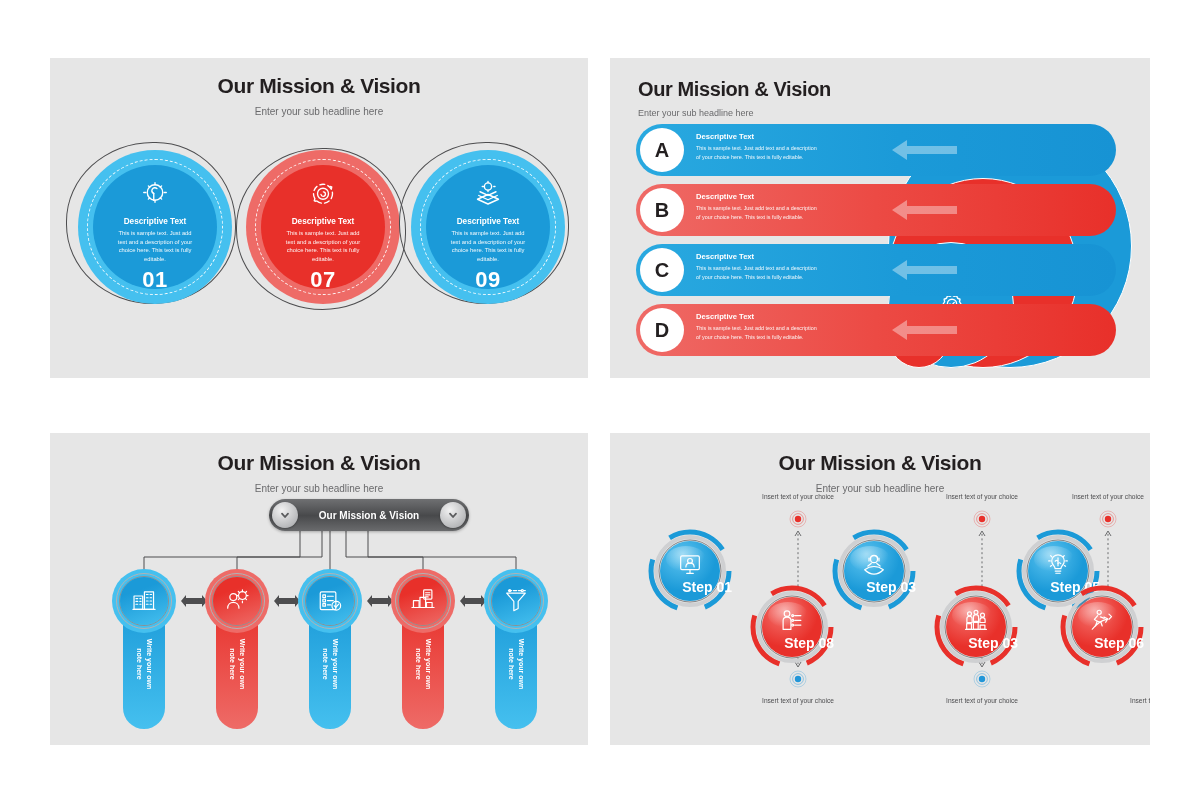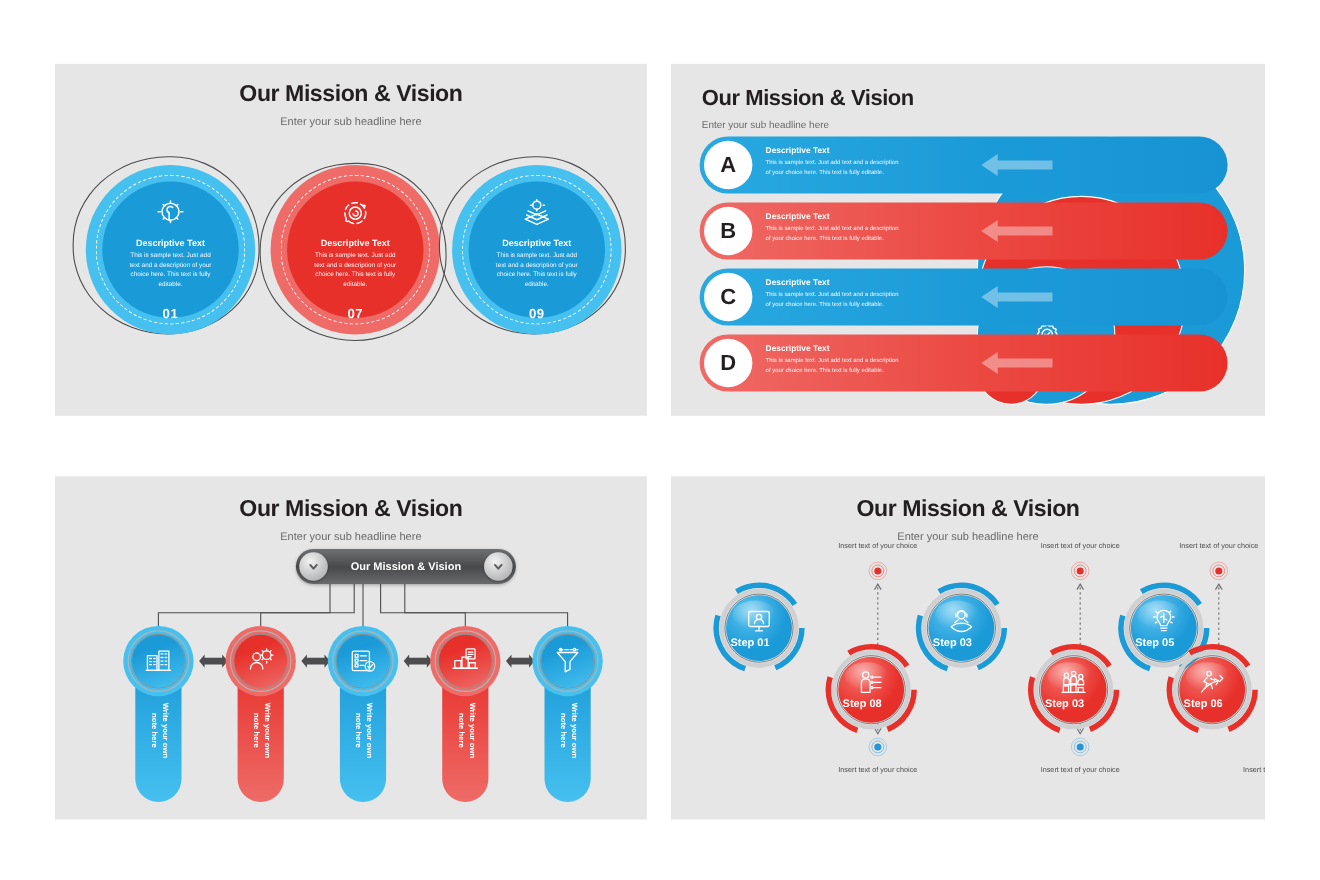--- a/index.html
+++ b/index.html
@@ -26,21 +26,21 @@
     border-radius:52% 48% 50% 52%/50% 52% 48% 50%;}
   .p1ring{position:absolute;width:154px;height:154px;border-radius:50%;}
   .p1dash{position:absolute;left:9px;top:9px;width:134px;height:134px;border-radius:50%;
     border:1.2px dashed #ffffff;opacity:.92;}
   .p1disc{position:absolute;left:15px;top:15px;width:124px;height:124px;border-radius:50%;
     display:flex;flex-direction:column;align-items:center;justify-content:flex-start;
     padding-top:15px;box-sizing:border-box;color:#fff;text-align:center;}
   .p1disc .ic{width:30px;height:30px;}
   .p1disc .h{font-size:8.2px;font-weight:bold;margin-top:7px;}
   .p1disc .b{font-size:5.8px;line-height:1.5;width:84px;margin-top:3px;opacity:.95;}
-  .p1disc .n{font-size:12px;font-weight:bold;margin-top:14px;letter-spacing:0.5px;}
+  .p1disc .n{font-size:22px;font-weight:bold;margin-top:3px;letter-spacing:0.5px;}
 
   
   #panel2 .ttl{position:absolute;left:28px;top:20px;font-size:20px;}
   #panel2 .sub{position:absolute;left:28px;top:50px;font-size:9px;}
   .p2rows{position:absolute;left:26px;top:66px;width:486px;height:240px;}
   .p2row{position:absolute;left:0;width:480px;height:52px;border-radius:26px;
     display:flex;align-items:center;}
   .p2row.blue{background:linear-gradient(90deg,#29a9e0 0%,#1b9ad8 55%,#1793d4 100%);}
   .p2row.red{background:linear-gradient(90deg,#ef6a66 0%,#ec4a44 50%,#e8302a 100%);}
   .p2badge{position:absolute;left:4px;top:4px;width:44px;height:44px;border-radius:50%;
@@ -80,22 +80,22 @@
     display:flex;align-items:center;justify-content:center;
     color:#fff;font-size:7px;font-weight:bold;line-height:1.5;text-align:center;}
   .p3dbl{position:absolute;width:28px;height:14px;}
 
   
   #panel4 .ttl{position:absolute;left:0;right:0;top:18px;text-align:center;font-size:21px;}
   #panel4 .sub{position:absolute;left:0;right:0;top:50px;text-align:center;font-size:10px;}
   .p4step{position:absolute;width:84px;height:84px;}
   .p4lbl{position:absolute;font-size:6.6px;color:#4d4d4f;text-align:center;width:130px;}
   .p4dot{position:absolute;width:18px;height:18px;}
-  .stepname{position:absolute;left:16px;right:0;top:50px;text-align:left;
-    color:#fff;font-size:10px;font-weight:bold;}
+  .stepname{position:absolute;left:16px;right:0;top:50px;text-align:right;
+    color:#fff;font-size:14px;font-weight:bold;}
   .gloss{position:absolute;left:14px;top:11px;width:48px;height:34px;border-radius:50%;
     background:radial-gradient(ellipse at 42% 30%,rgba(255,255,255,.45),rgba(255,255,255,0) 68%);}
 </style>
 </head>
 <body>
 
 <div class="panel" id="panel1">
   <div class="ttl">Our Mission &amp; Vision</div>
   <div class="sub">Enter your sub headline here</div>
   <div class="p1row" id="p1row">

